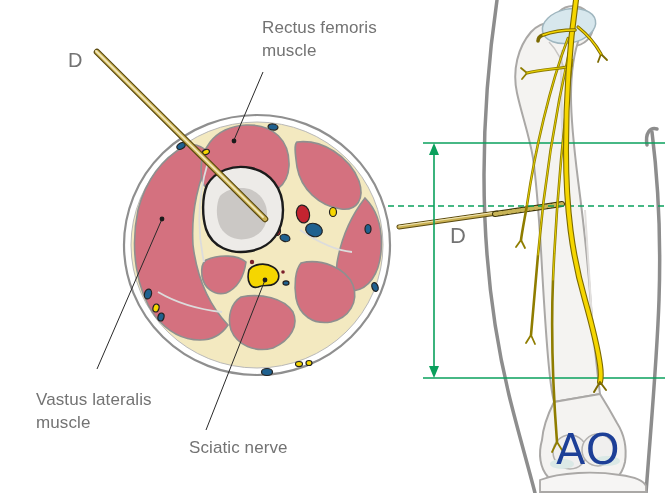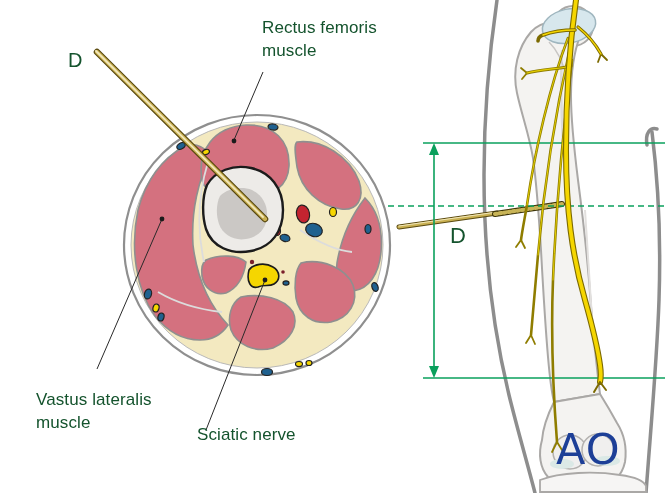--- a/index.html
+++ b/index.html
@@ -1,21 +1,21 @@
 <!DOCTYPE html>
 <html><head>
 <meta charset="utf-8">
 <style>
   html,body{margin:0;padding:0;background:#fff;}
   #canvas{
     position:relative;width:665px;height:493px;background:#ffffff;overflow:hidden;
     font-family:"Liberation Sans",sans-serif;
   }
   .lbl{
-    position:absolute;color:#14532d;
+    position:absolute;color:#737373;
     font-size:17px;line-height:23px;letter-spacing:.1px;
   }
   .pin-lbl{font-size:20px;line-height:20px;}
   svg{position:absolute;left:0;top:0;}
 </style>
 </head>
 <body>
 
 <div id="canvas">
 
@@ -156,16 +156,16 @@
       <path d="M578,27 C588,35 596,45 601,54" stroke-width="1.4" stroke="#f5d600"></path>
     </g>
 
     <text x="556" y="464" font-family="DejaVu Sans, sans-serif" font-size="43" letter-spacing="1" fill="#1d3f97">AO</text>
   </g>
 </svg>
 
 <div class="lbl pin-lbl" style="left:68px;top:50px;">D</div>
 <div class="lbl" style="left:262px;top:16px;width:138px;">Rectus femoris muscle</div>
 <div class="lbl" style="left:36px;top:388px;width:146px;">Vastus lateralis muscle</div>
-<div class="lbl" style="left:189px;top:423px;width:160px;margin-left:8px;">Sciatic nerve</div>
+<div class="lbl" style="left:189px;top:436px;width:160px;">Sciatic nerve</div>
 <div class="lbl pin-lbl" style="left:450px;top:226px;font-size:22px;">D</div>
 
 </div>
 
 </body></html>

